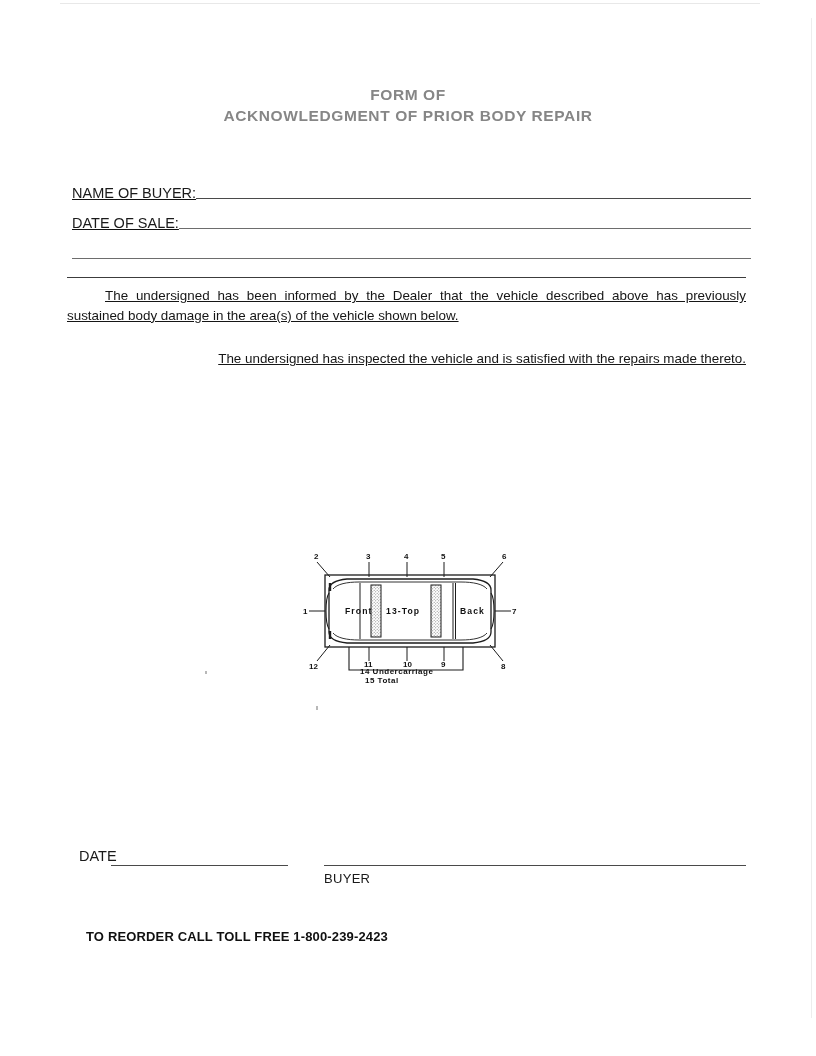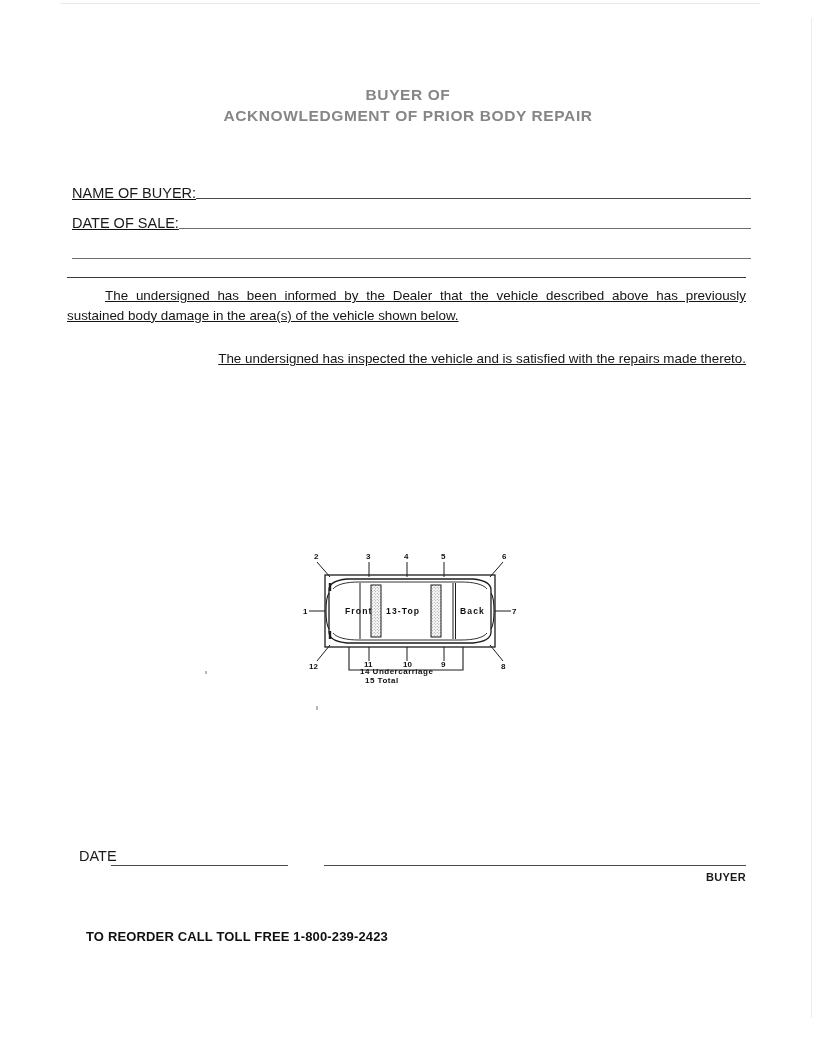--- a/index.html
+++ b/index.html
@@ -151,25 +151,24 @@
     top: 17px;
     width: 422px;
     height: 0;
     border-bottom: 1.2px solid #4a4a4a;
   }
   .sig-buyer-label {
     position: absolute;
     left: 257px;
     top: 23px;
     width: 422px;
-    text-align: right;
-    font-size: 11px;
+    text-align: left;
+    font-size: 13px;
     color: #1a1a1a;
     letter-spacing: 0.3px;
-    font-weight: bold;
   }
 
   
   .reorder {
     position: absolute;
     left: 86px;
     top: 929px;
     font-size: 13px;
     font-weight: bold;
     color: #101010;
@@ -181,21 +180,21 @@
 <body>
 
 <div class="page">
 
   <div class="scan-top-edge"></div>
   <div class="scan-right-edge"></div>
   <div class="speck" style="left:205px;top:671px;width:2px;height:3px;"></div>
   <div class="speck" style="left:316px;top:706px;width:2px;height:4px;"></div>
 
   <div class="title-block">
-    <div>BUYER OF</div>
+    <div>FORM OF</div>
     <div class="title-line2">ACKNOWLEDGMENT OF PRIOR BODY REPAIR</div>
   </div>
 
   <div class="fields">
     <div class="field-row">
       <span class="field-label">NAME OF BUYER:</span>
       <span class="field-rule"></span>
     </div>
     <div class="field-row">
       <span class="field-label">DATE OF SALE:</span>

